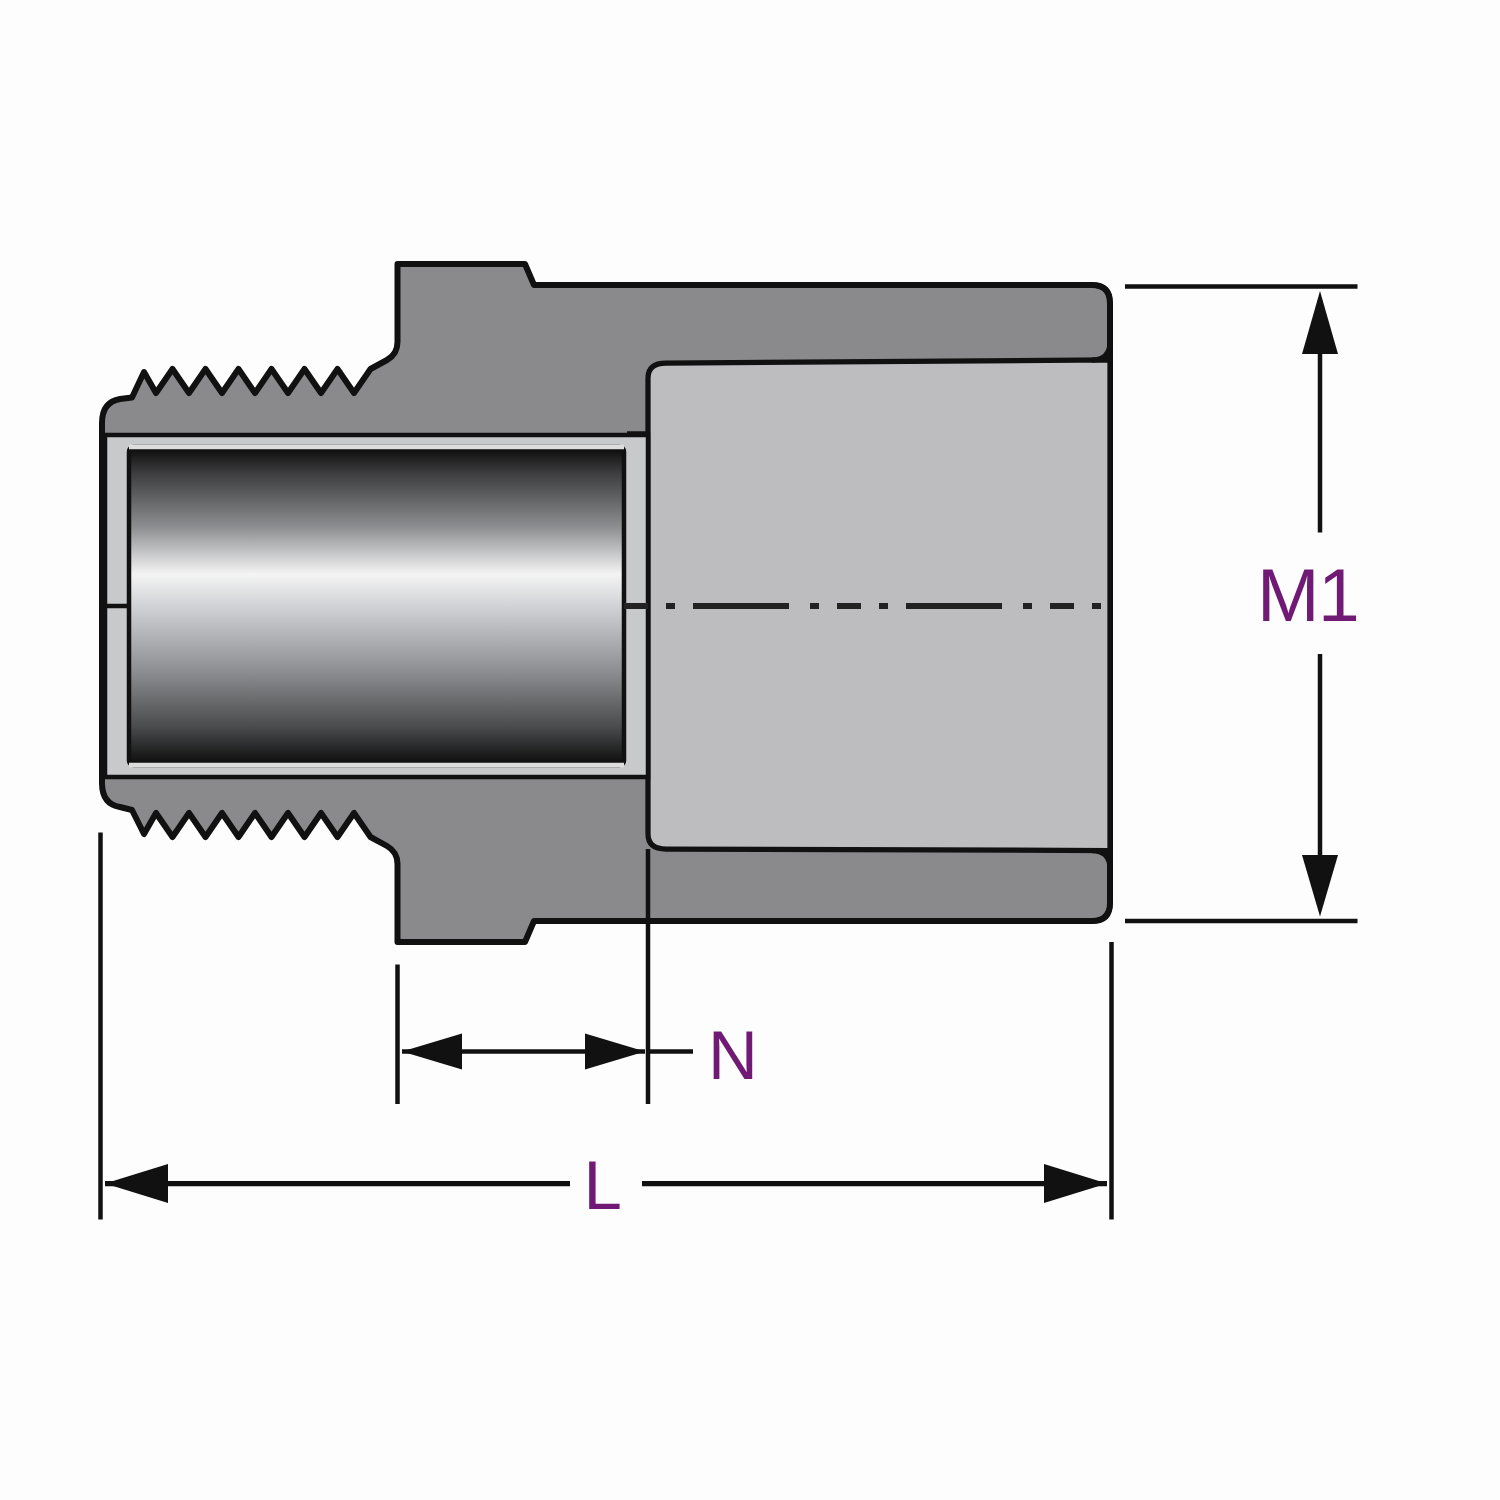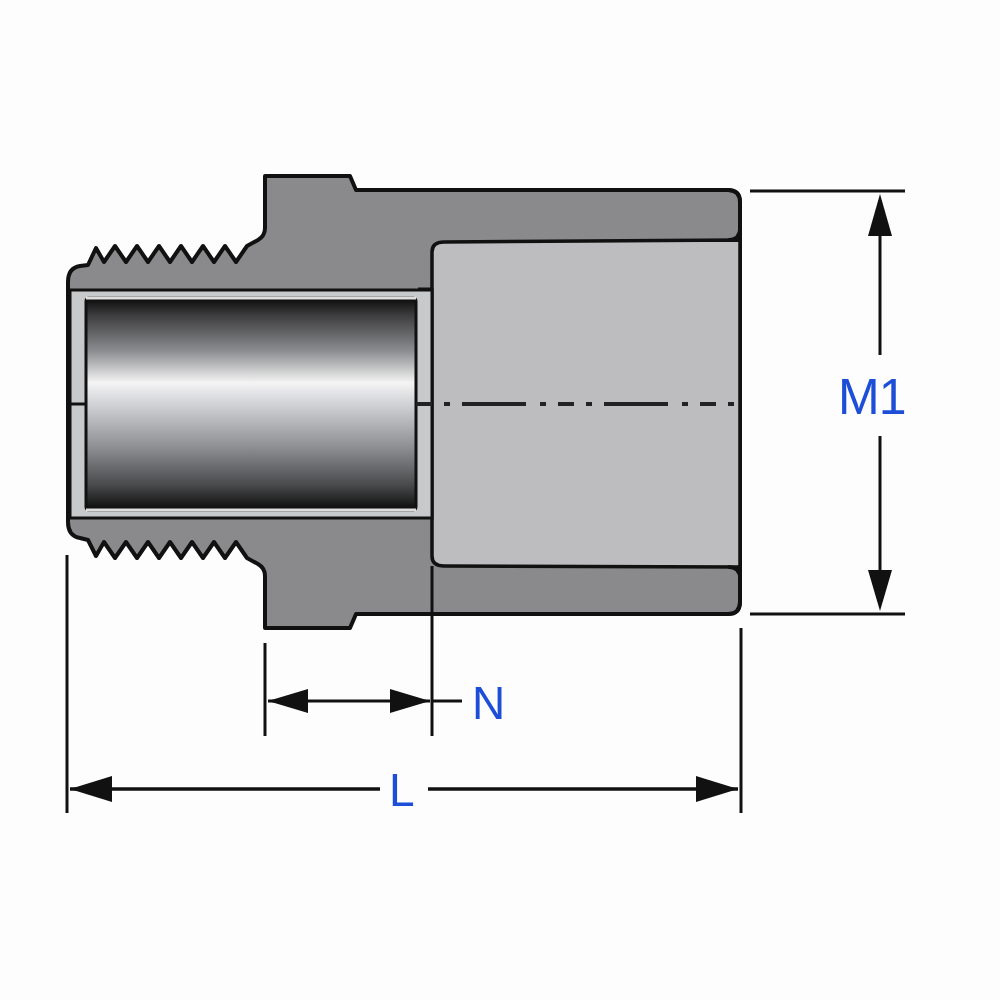--- a/index.html
+++ b/index.html
@@ -19,21 +19,21 @@
     svg.drawing {
       position: absolute;
       left: 0;
       top: 0;
       width: 1000px;
       height: 1000px;
     }
     .dim-label {
       position: absolute;
       font-family: "Liberation Sans", sans-serif;
-      color: #1d4ed8;
+      color: #701a75;
       line-height: 1;
       background: transparent;
     }
     .label-m1 { left: 838px; top: 372px; font-size: 50px; letter-spacing: -1px; }
     .label-n  { left: 472px; top: 680px; font-size: 46px; }
     .label-l  { left: 389px; top: 767px; font-size: 46px; }
   </style>
 </head>
 <body>
 

